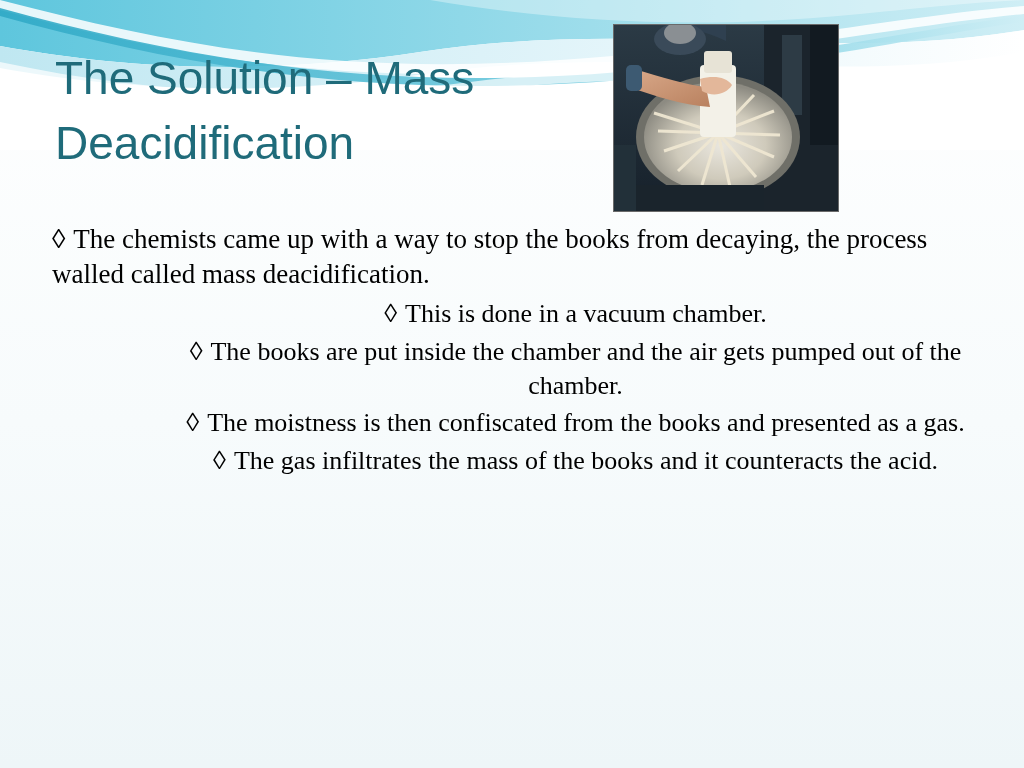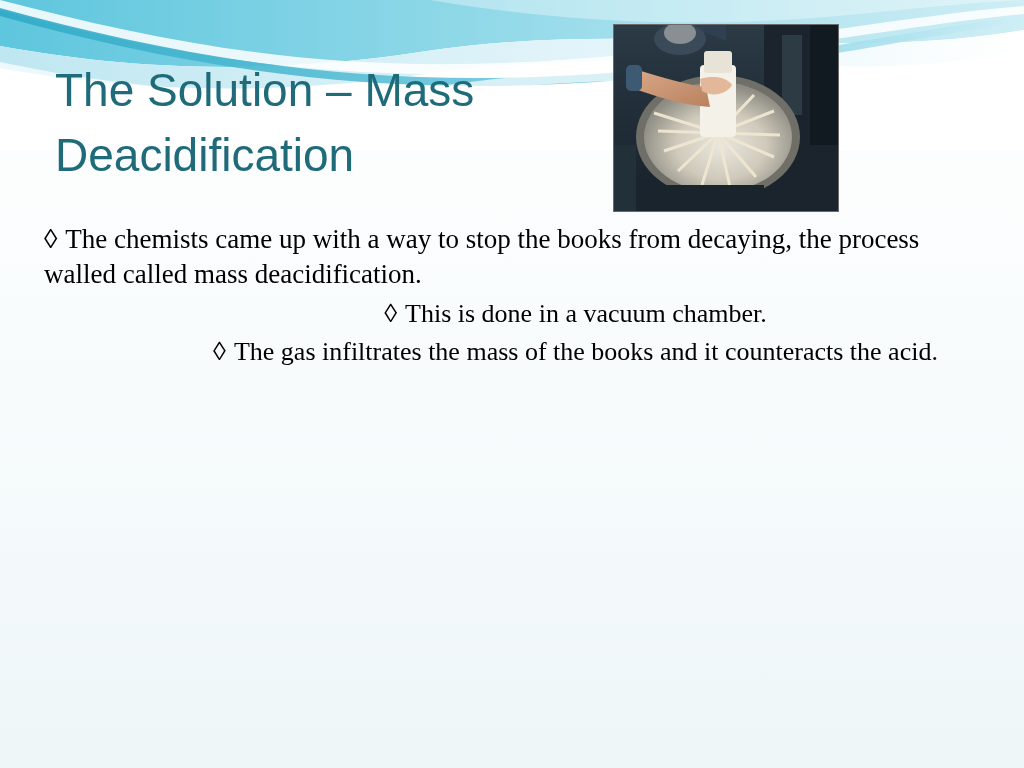--- a/index.html
+++ b/index.html
@@ -33,21 +33,21 @@
     pointer-events: none;
   }
   .banner svg {
     display: block;
   }
 
   
   .title {
     position: absolute;
     left: 55px;
-    top: 58px;
+    top: 46px;
     width: 580px;
     font-family: "Liberation Sans", sans-serif;
     font-size: 46px;
     line-height: 1.42;
     font-weight: 400;
     color: #1f6b7a;
     letter-spacing: 0px;
   }
 
   
@@ -67,21 +67,21 @@
   .body-block {
     position: absolute;
     left: 44px;
     top: 222px;
     width: 945px;
     color: #000000;
   }
   .lvl1 {
     font-size: 27px;
     line-height: 1.28;
-    margin: 0 0 6px 0;
+    margin: 0 0 6px 8px;
     text-indent: 0;
     padding-left: 0px;
   }
   .lvl1 .bullet {
     margin-right: 8px;
   }
   .lvl2 {
     font-size: 26px;
     line-height: 1.3;
     margin: 0 0 4px 0;
@@ -193,21 +193,27 @@
   <div class="body-block">
 
     <p class="lvl1">
       <span class="bullet">◊</span><span class="txt">The chemists came up with a way to stop the books from decaying, the process walled called mass deacidification.</span>
     </p>
 
     <p class="lvl2">
       <span class="bullet">◊</span><span class="txt">This is done in a vacuum chamber.</span>
     </p>
 
-
+    <p class="lvl2">
+      <span class="bullet">◊</span><span class="txt">The books are put inside the chamber and the air gets pumped out of the chamber.</span>
+    </p>
+
+    <p class="lvl2">
+      <span class="bullet">◊</span><span class="txt">The moistness is then confiscated from the books and presented as a gas.</span>
+    </p>
 
     <p class="lvl2">
       <span class="bullet">◊</span><span class="txt">The gas infiltrates the mass of the books and it counteracts the acid.</span>
     </p>
 
 
   </div>
 </div>
 
 </body></html>

